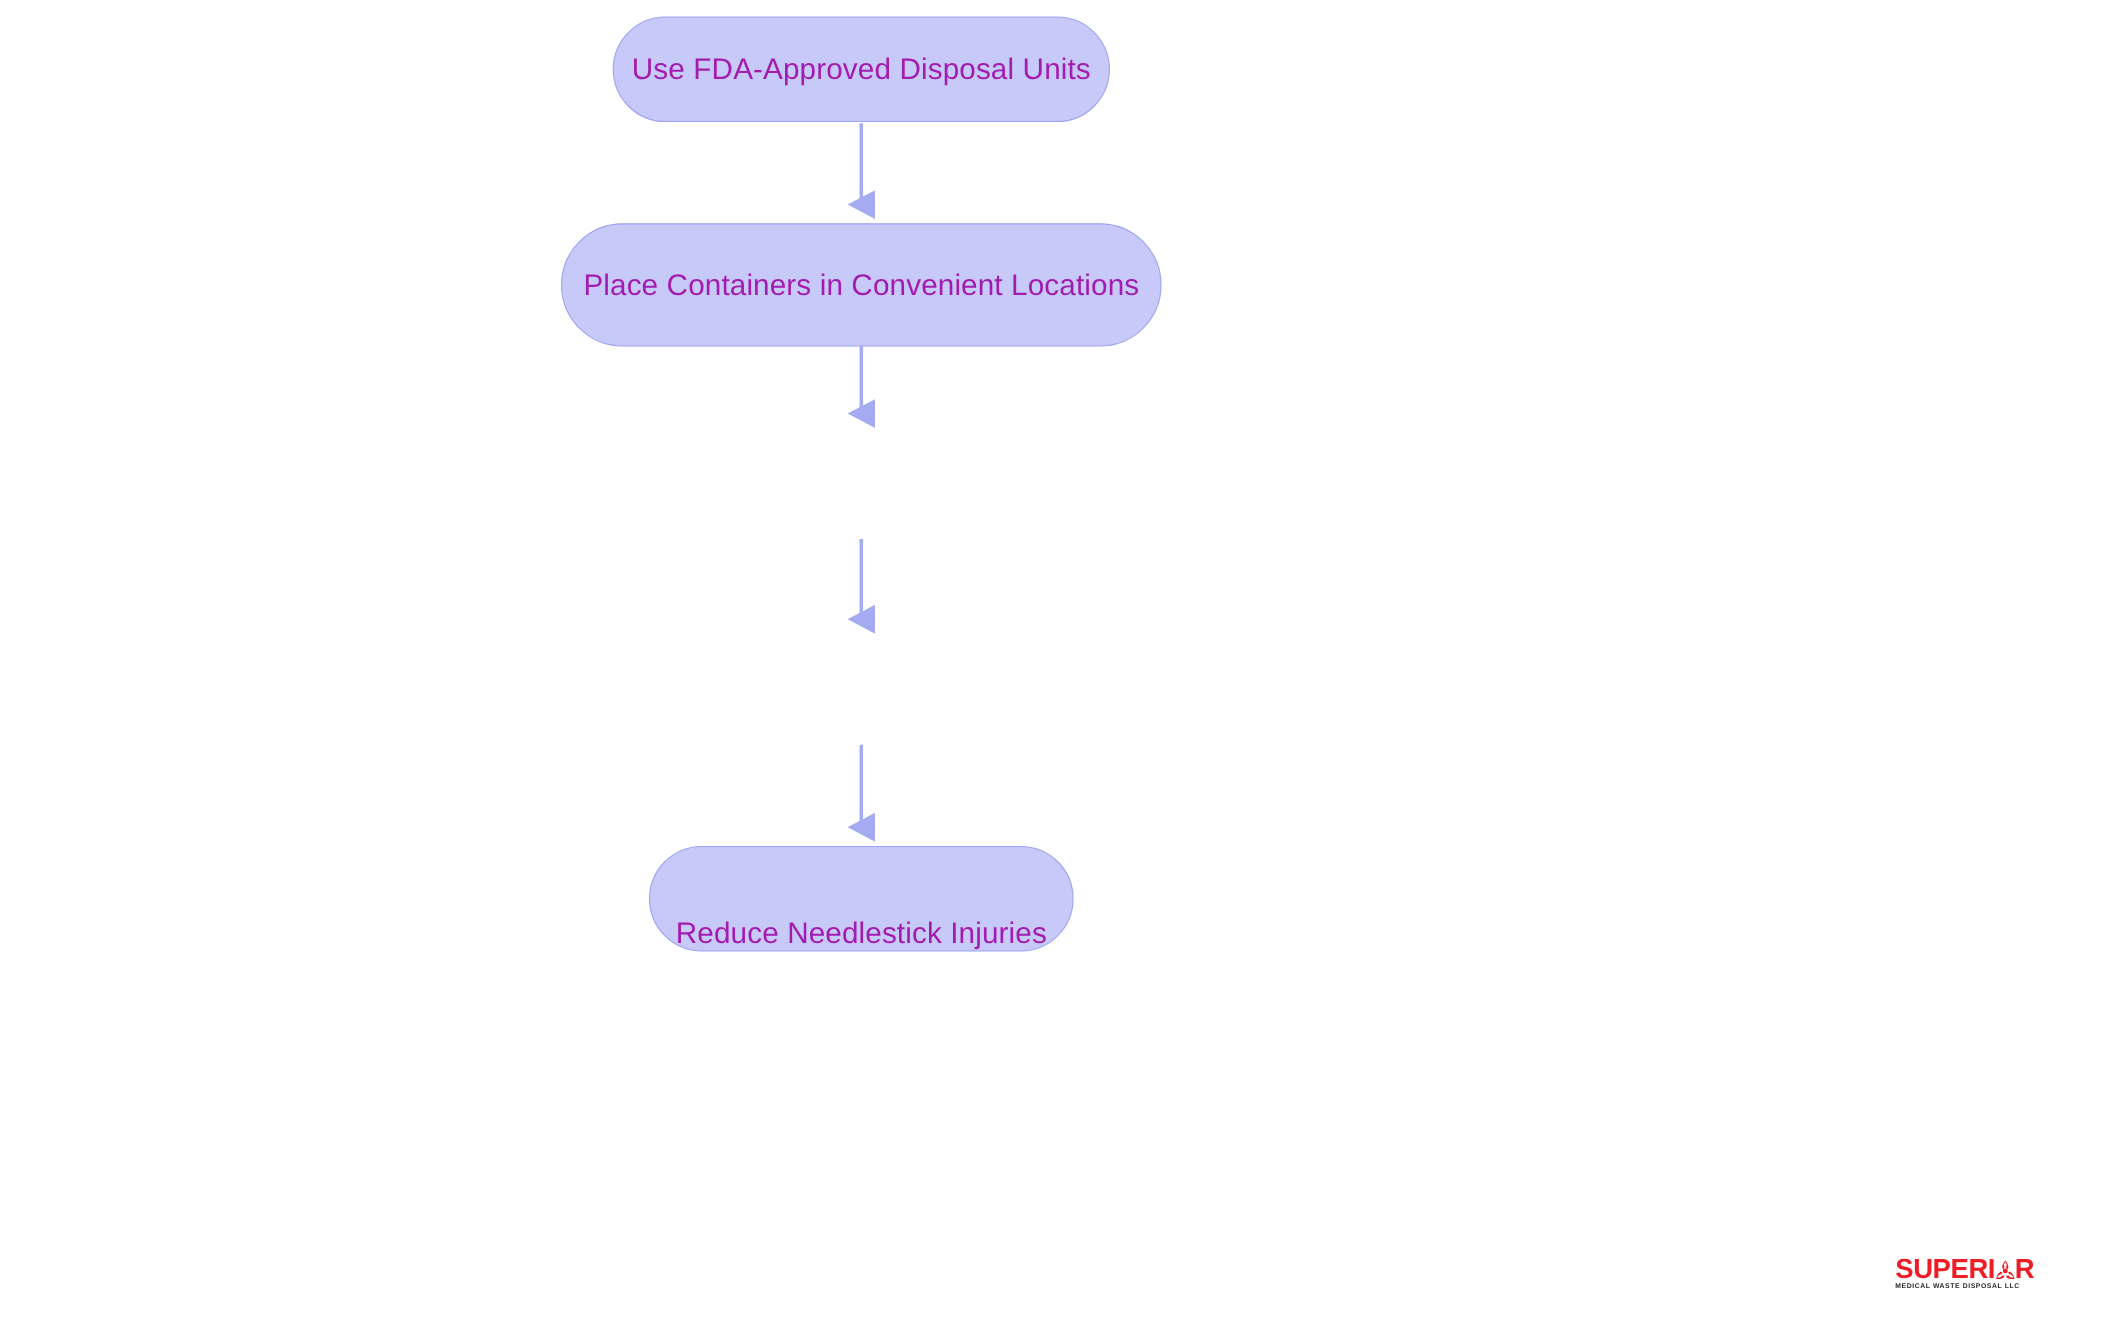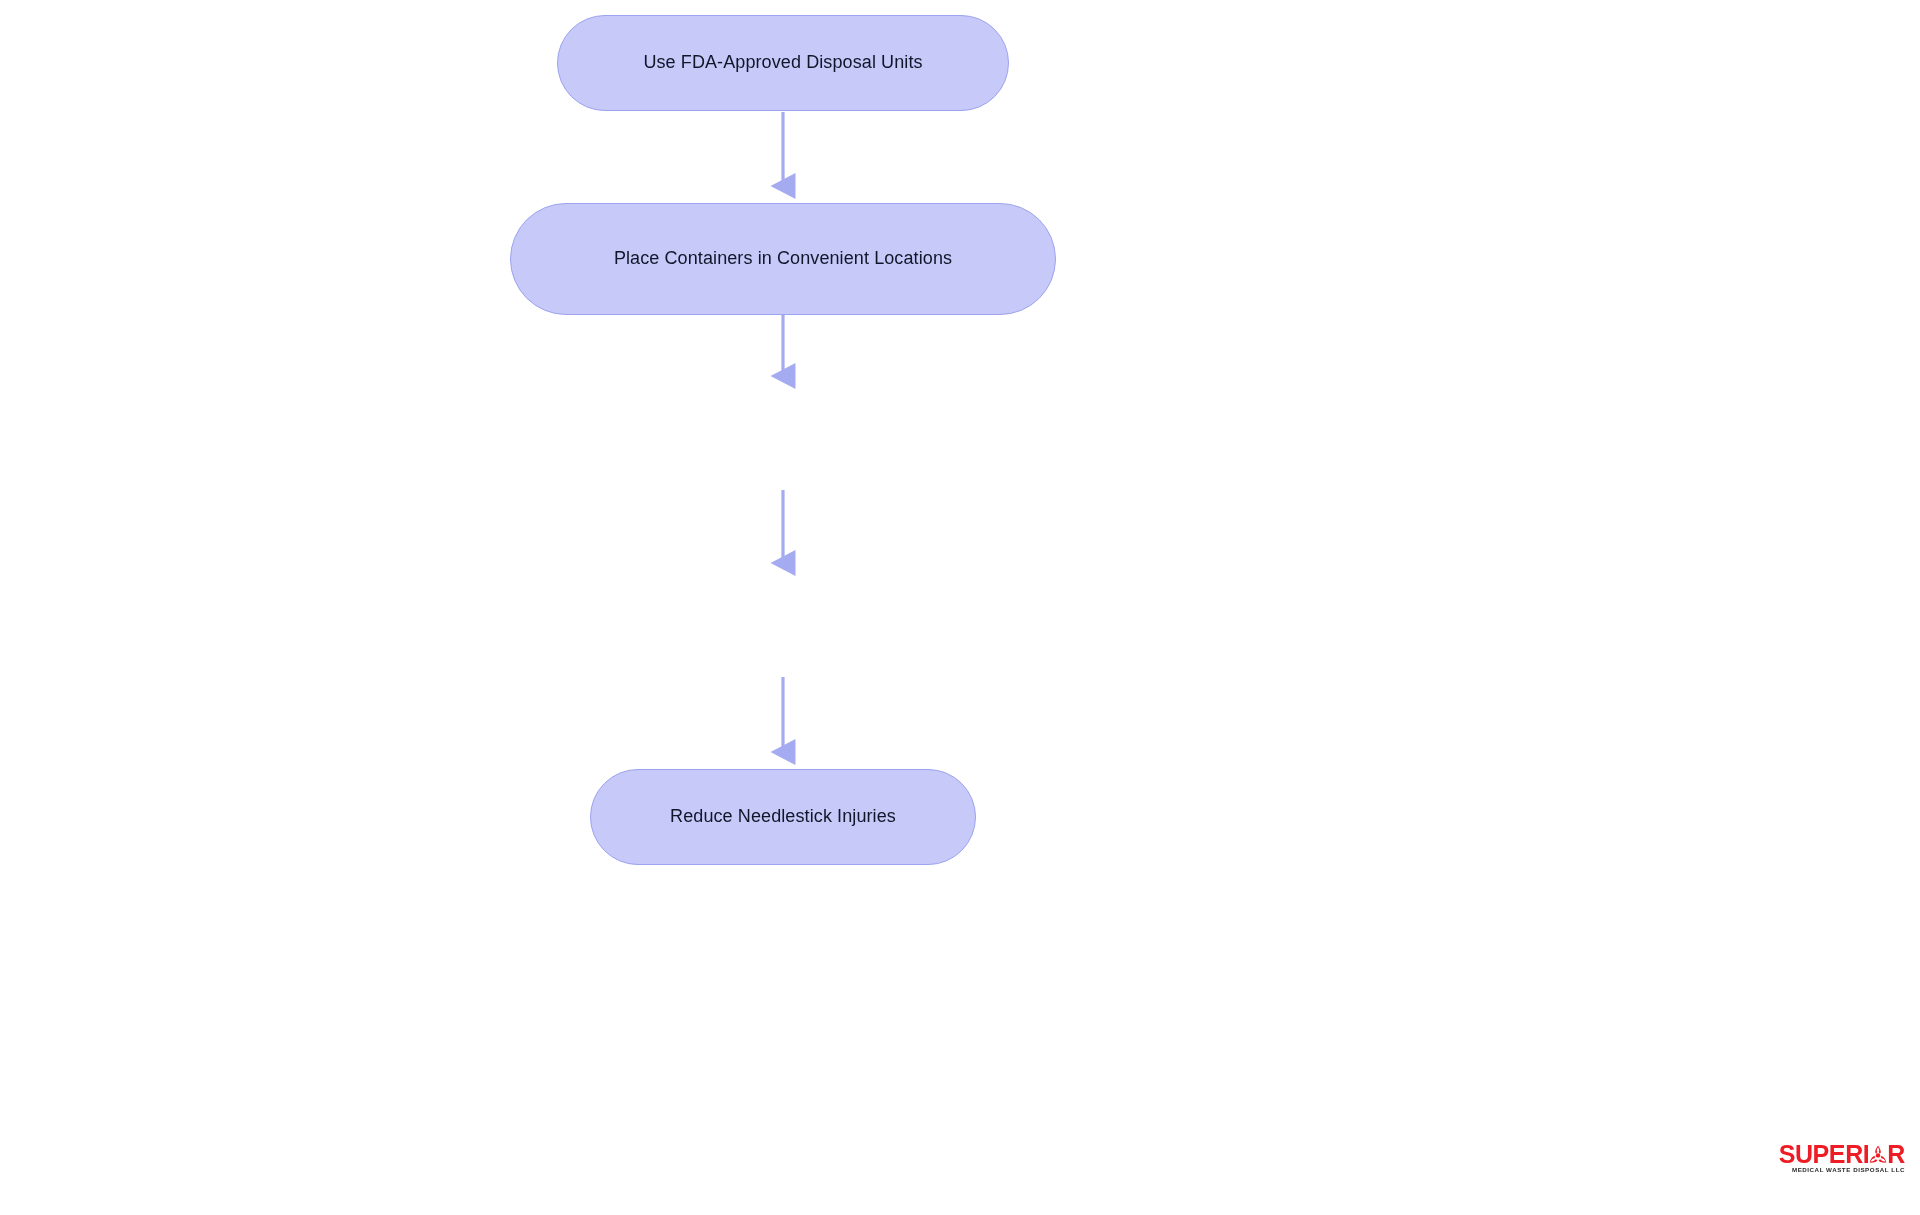--- a/index.html
+++ b/index.html
@@ -36,39 +36,39 @@
     align-items: center;
     justify-content: center;
     background: #c7caf9;
     border: 1.6px solid #9ca3ef;
     border-radius: 999px;
     text-align: center;
     padding: 0 26px;
   }
 
   .node-label {
-    color: #0f172a;
+    color: #a21caf;
     font-family: "Liberation Sans", sans-serif;
-    font-size: 18px;
+    font-size: 27px;
     font-weight: 400;
     letter-spacing: 0.1px;
     line-height: 1.2;
     white-space: nowrap;
   }
 
   
   #brand-logo {
     position: absolute;
     left: 1723px;
     top: 1143px;
     width: 182px;
     height: 36px;
     display: flex;
     flex-direction: column;
-    align-items: flex-end;
+    align-items: flex-start;
     justify-content: flex-start;
   }
 
   .logo-wordmark {
     display: flex;
     align-items: center;
     justify-content: center;
     height: 22px;
     line-height: 22px;
   }
@@ -129,21 +129,21 @@
   <div class="node" style="left:557px; top:15px; width:452px; height:96px;">
     <span class="node-label">Use FDA-Approved Disposal Units</span>
   </div>
 
   <div class="node" style="left:510px; top:203px; width:546px; height:112px;">
     <span class="node-label">Place Containers in Convenient Locations</span>
   </div>
 
 
 
-  <div class="node" style="left:590px; top:769px; width:386px; height:96px;">
+  <div class="node" style="left:590px; top:769px; width:386px; height:96px;align-items:flex-end;">
     <span class="node-label">Reduce Needlestick Injuries</span>
   </div>
 
   <div id="brand-logo">
     <div class="logo-wordmark">
       <span class="logo-word-part">SUPERI</span>
       <span class="biohazard">
         <svg viewBox="0 0 100 100" width="20" height="20" xmlns="http://www.w3.org/2000/svg">
           <g fill="#ee1c25">
             <circle cx="50" cy="52" r="11"></circle>

